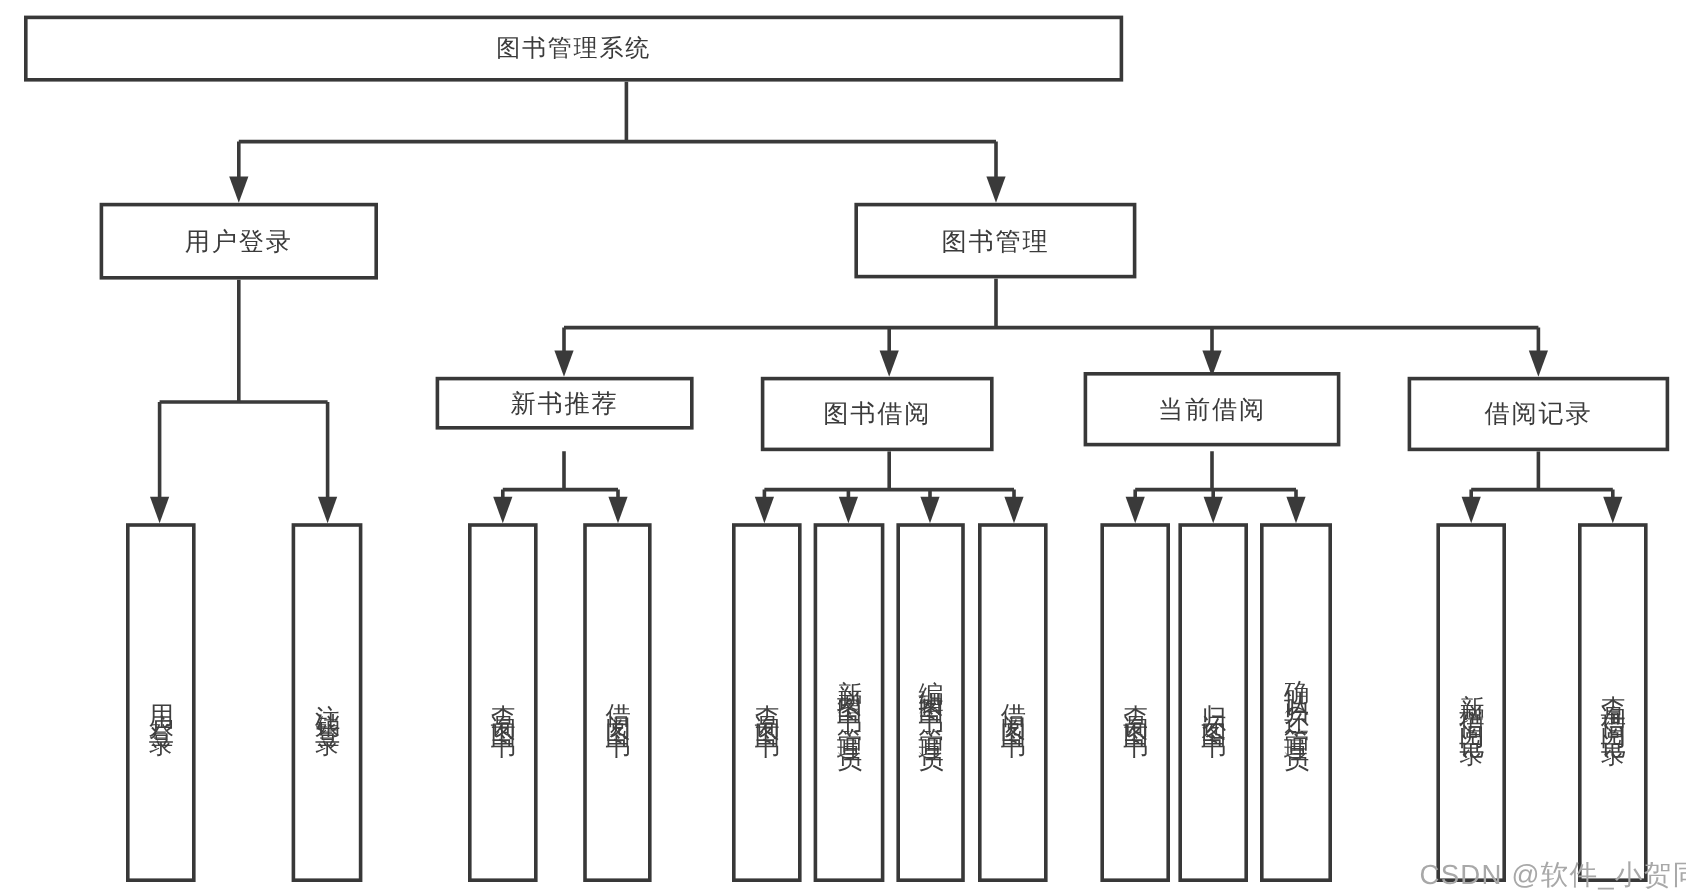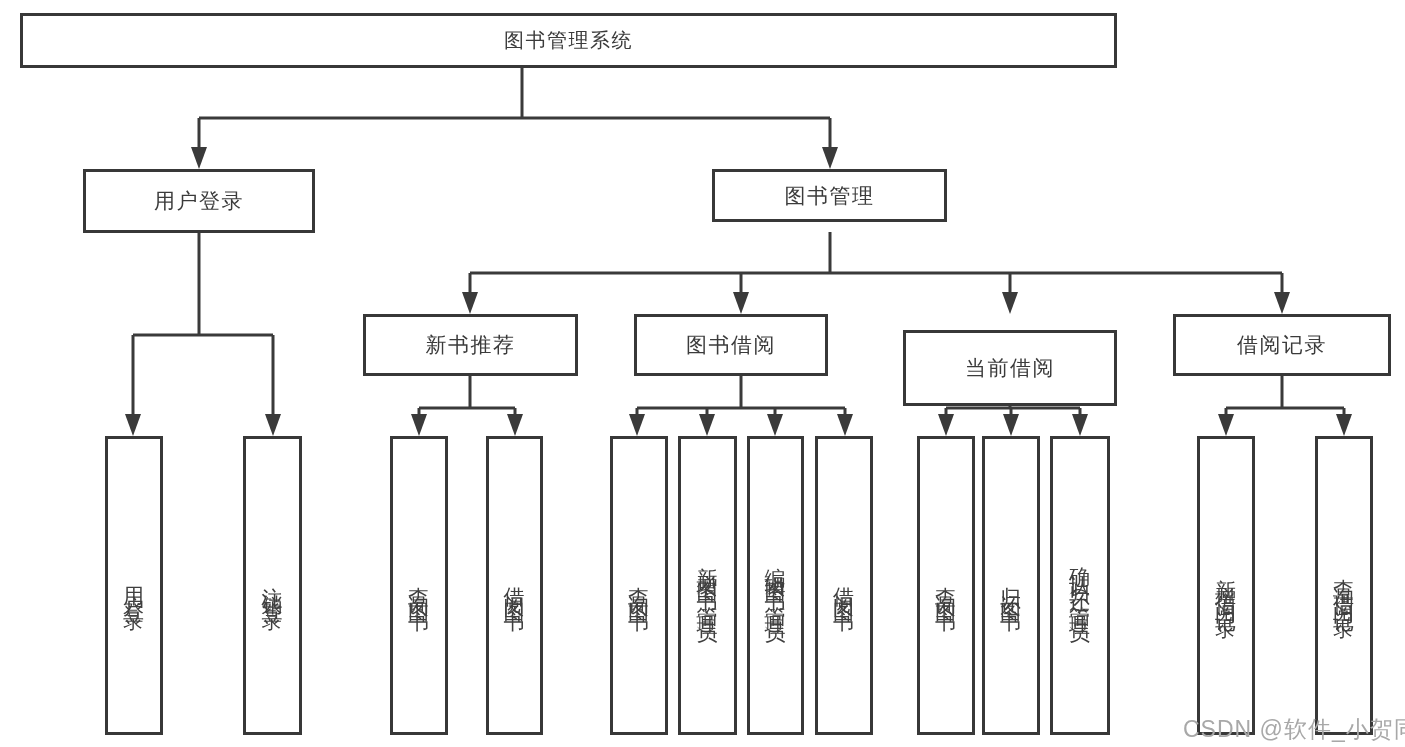--- a/index.html
+++ b/index.html
@@ -104,38 +104,38 @@
 
       <polygon points="938,414 954,414 946,436"></polygon>
       <polygon points="1003,414 1019,414 1011,436"></polygon>
       <polygon points="1072,414 1088,414 1080,436"></polygon>
 
       <polygon points="1218,414 1234,414 1226,436"></polygon>
       <polygon points="1336,414 1352,414 1344,436"></polygon>
     </g>
   </svg>
 
-  <div class="box" style="left:20px;top:13px;width:1097px;height:55px;">
+  <div class="box" style="left:20px;top:13px;width:916px;height:55px;">
     <span class="h-label root-label">图书管理系统</span>
   </div>
 
   <div class="box" style="left:83px;top:169px;width:232px;height:64px;">
     <span class="h-label">用户登录</span>
   </div>
-  <div class="box" style="left:712px;top:169px;width:235px;height:53px;">
+  <div class="box" style="left:712px;top:169px;width:235px;height:63px;">
     <span class="h-label">图书管理</span>
   </div>
 
-  <div class="box" style="left:363px;top:314px;width:215px;height:62px;">
+  <div class="box" style="left:363px;top:314px;width:215px;height:44px;">
     <span class="h-label">新书推荐</span>
   </div>
   <div class="box" style="left:634px;top:314px;width:194px;height:62px;">
     <span class="h-label">图书借阅</span>
   </div>
-  <div class="box" style="left:903px;top:330px;width:214px;height:76px;">
+  <div class="box" style="left:903px;top:310px;width:214px;height:62px;">
     <span class="h-label">当前借阅</span>
   </div>
   <div class="box" style="left:1173px;top:314px;width:218px;height:62px;">
     <span class="h-label">借阅记录</span>
   </div>
 
   <div class="box" style="left:105px;top:436px;width:58px;height:299px;">
     <span class="v-label">用户登录</span>
   </div>
   <div class="box" style="left:243px;top:436px;width:59px;height:299px;">

